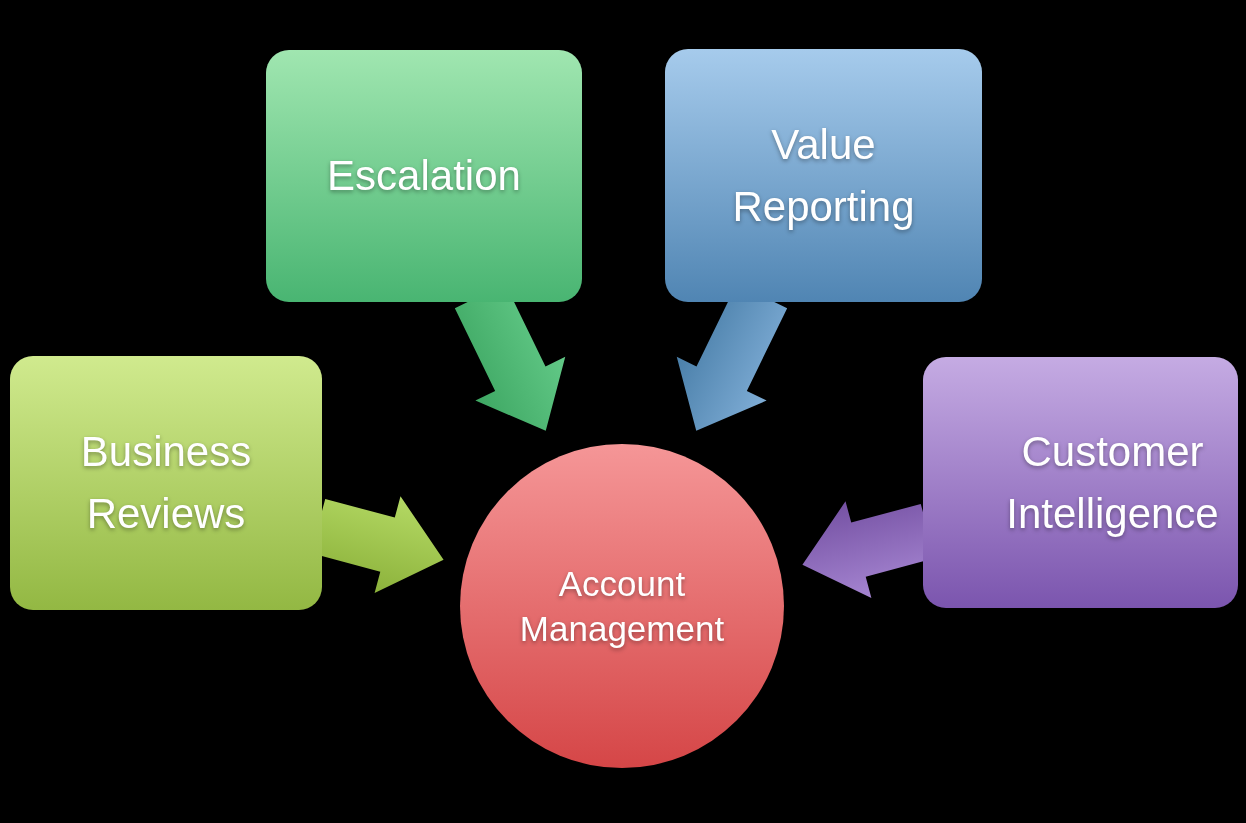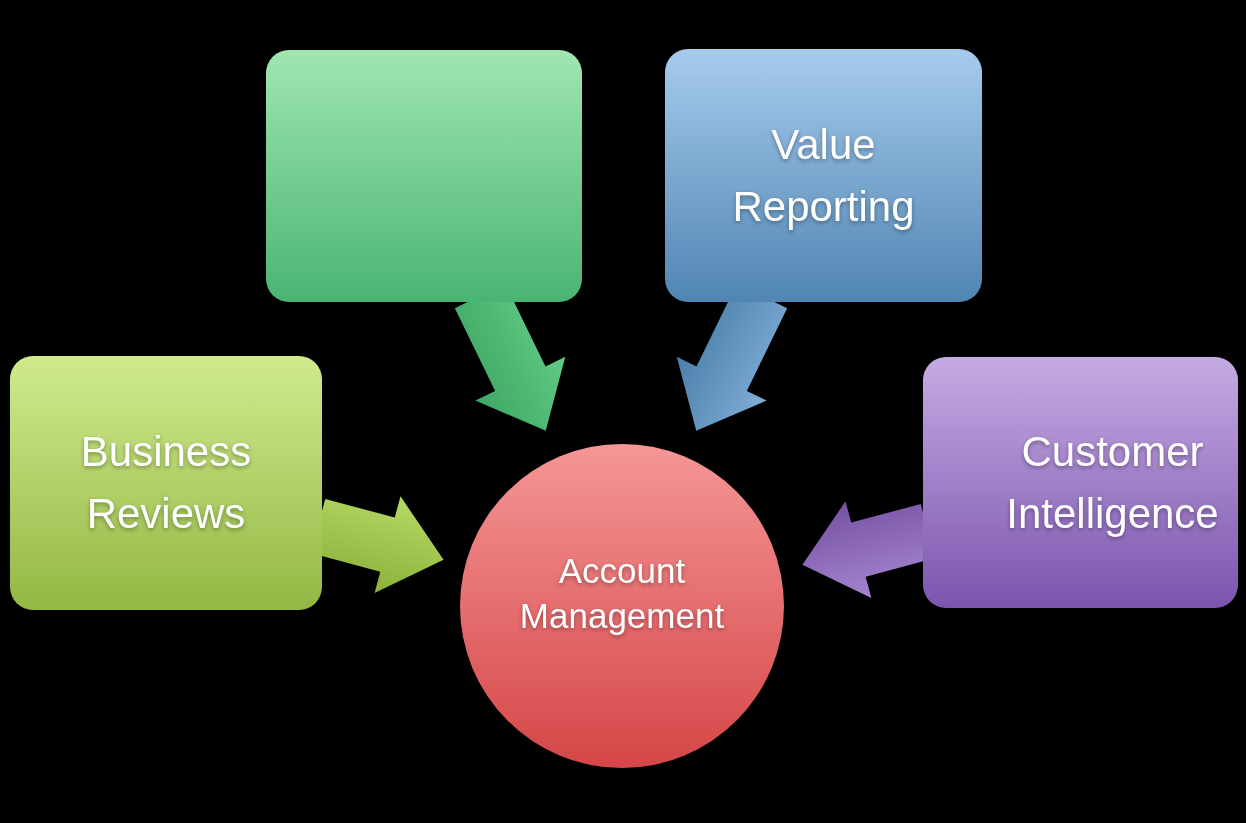--- a/index.html
+++ b/index.html
@@ -34,21 +34,21 @@
     pointer-events: none;
   }
   .label.center-label {
     font-size: 35px;
     line-height: 45px;
   }
   .label-escalation            { left: 266px; top: 50px;  width: 316px; height: 252px; }
   .label-value-reporting       { left: 665px; top: 49px;  width: 317px; height: 253px; }
   .label-business-reviews      { left: 10px;  top: 356px; width: 312px; height: 254px; }
   .label-customer-intelligence { left: 923px; top: 357px; width: 315px; height: 251px; padding-left: 32px; }
-  .label-center                { left: 460px; top: 431px; width: 324px; height: 324px; }
+  .label-center                { left: 460px; top: 444px; width: 324px; height: 324px; }
 </style>
 </head>
 <body>
 
 <div class="canvas">
 
   <svg class="layer" width="1246" height="823" viewBox="0 0 1246 823">
     <defs>
       <linearGradient id="g-esc" x1="0" y1="0" x2="0" y2="1">
         <stop offset="0" stop-color="#a0e6b0"></stop>
@@ -94,20 +94,21 @@
     <polygon fill="url(#g-arr-cus)" transform="translate(928,531) rotate(165)" points="0,-28 72,-28 72,-50 130,0 72,50 72,28 0,28"></polygon>
 
     <rect x="266" y="50" width="316" height="252" rx="23" fill="url(#g-esc)"></rect>
     <rect x="665" y="49" width="317" height="253" rx="23" fill="url(#g-val)"></rect>
     <rect x="10" y="356" width="312" height="254" rx="23" fill="url(#g-biz)"></rect>
     <rect x="923" y="357" width="315" height="251" rx="23" fill="url(#g-cus)"></rect>
 
     <circle cx="622" cy="606" r="162" fill="url(#g-ctr)"></circle>
   </svg>
 
+  <div class="label label-escalation">Escalation</div>
   <div class="label label-business-reviews">Business
 Reviews</div>
   <div class="label label-value-reporting">Value
 Reporting</div>
   <div class="label label-customer-intelligence">Customer
 Intelligence</div>
   <div class="label center-label label-center">Account
 Management</div>
 
 </div>

